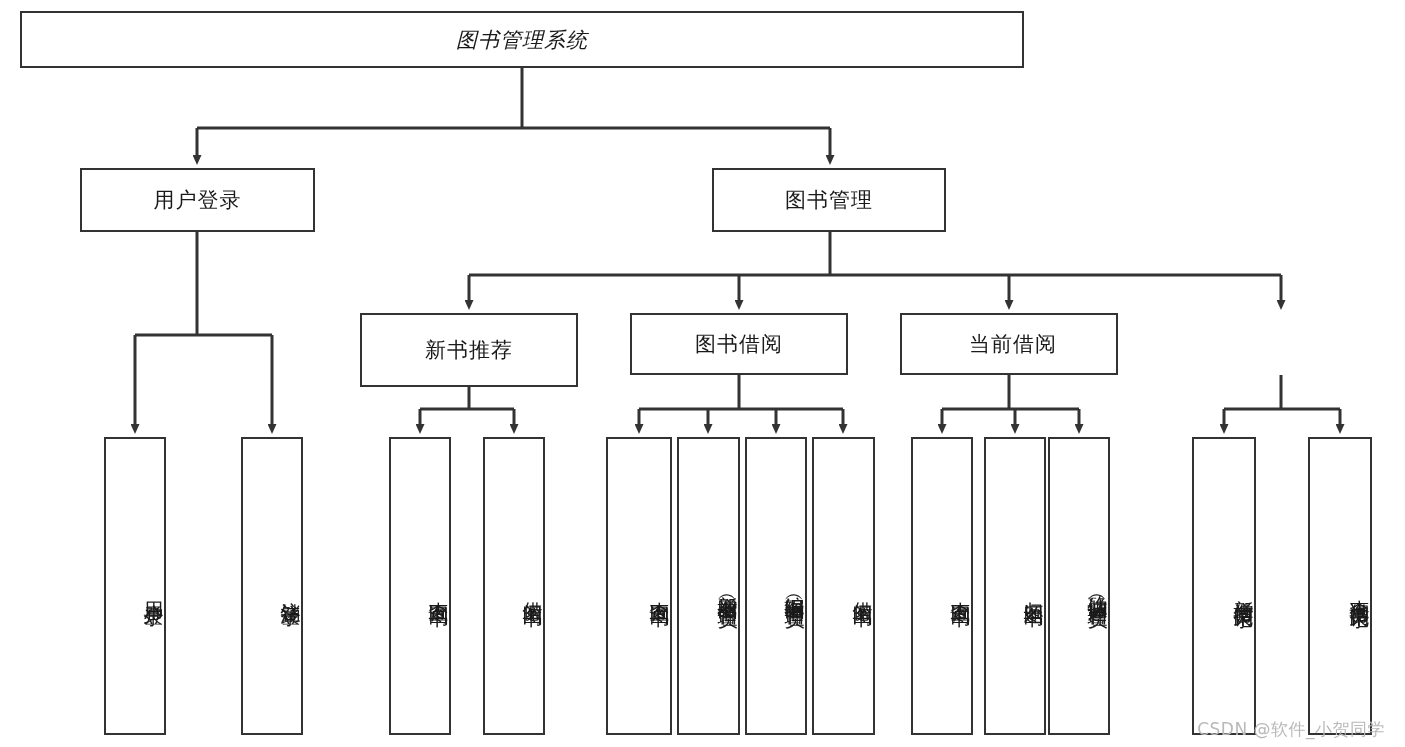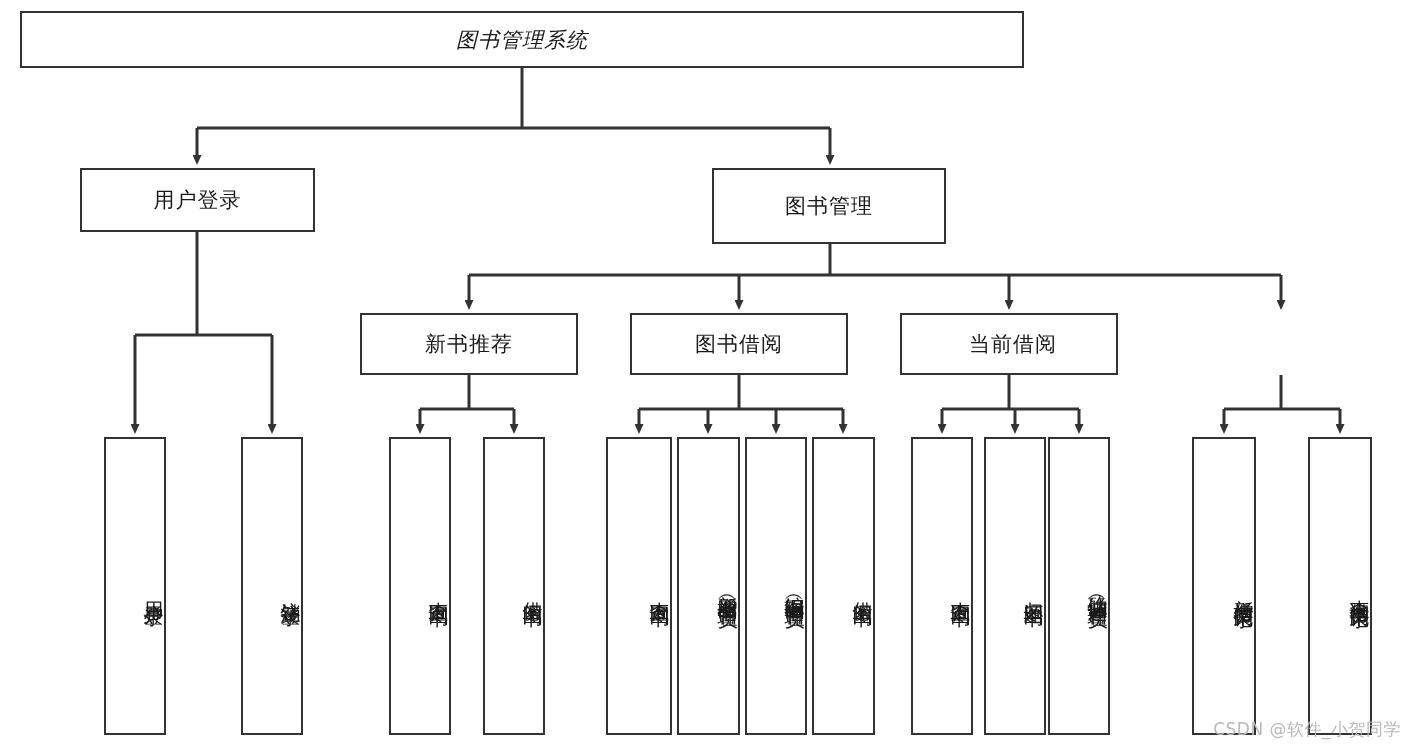--- a/index.html
+++ b/index.html
@@ -48,21 +48,21 @@
     justify-content: center;
     padding-top: 8px;
     line-height: 1;
   }
   .node.vert.tall-text {
     align-items: flex-start;
     padding-top: 6px;
   }
   .watermark {
     position: absolute;
-    right: 4px;
+    right: 20px;
     bottom: 6px;
     font-size: 17px;
     color: #b9b9b9;
     letter-spacing: 0.5px;
     white-space: nowrap;
   }
 </style>
 </head>
 <body>
 
@@ -116,23 +116,23 @@
       <path d="M1281,375 L1281,409"></path>
       <path d="M1224,409 L1340,409"></path>
       <path d="M1224,409 L1224,425" marker-end="url(#arrow)"></path>
       <path d="M1340,409 L1340,425" marker-end="url(#arrow)"></path>
     </g>
   </svg>
 
   <div class="node horiz" style="left: 20px; top: 11px; width: 1004px; height: 57px; font-style: italic;">图书管理系统</div>
 
   <div class="node horiz" style="left: 80px; top: 168px; width: 235px; height: 64px;">用户登录</div>
-  <div class="node horiz" style="left: 712px; top: 168px; width: 234px; height: 76px;">图书管理</div>
+  <div class="node horiz" style="left: 712px; top: 168px; width: 234px; height: 64px;">图书管理</div>
 
-  <div class="node horiz" style="left: 360px; top: 313px; width: 218px; height: 62px;">新书推荐</div>
+  <div class="node horiz" style="left: 360px; top: 313px; width: 218px; height: 74px;">新书推荐</div>
   <div class="node horiz" style="left: 630px; top: 313px; width: 218px; height: 62px;">图书借阅</div>
   <div class="node horiz" style="left: 900px; top: 313px; width: 218px; height: 62px; padding-left: 8px;">当前借阅</div>
 
   <div class="node vert" style="left: 104px; top: 437px; width: 62px; height: 298px;">用户登录</div>
   <div class="node vert" style="left: 241px; top: 437px; width: 62px; height: 298px;">注销登录</div>
   <div class="node vert" style="left: 389px; top: 437px; width: 62px; height: 298px;">查询图书</div>
   <div class="node vert" style="left: 483px; top: 437px; width: 62px; height: 298px;">借阅图书</div>
   <div class="node vert" style="left: 606px; top: 437px; width: 66px; height: 298px;">查询图书</div>
   <div class="node vert tall-text" style="left: 677px; top: 437px; width: 63px; height: 298px;">新增图书（管理员）</div>
   <div class="node vert tall-text" style="left: 745px; top: 437px; width: 62px; height: 298px;">编辑图书（管理员）</div>

